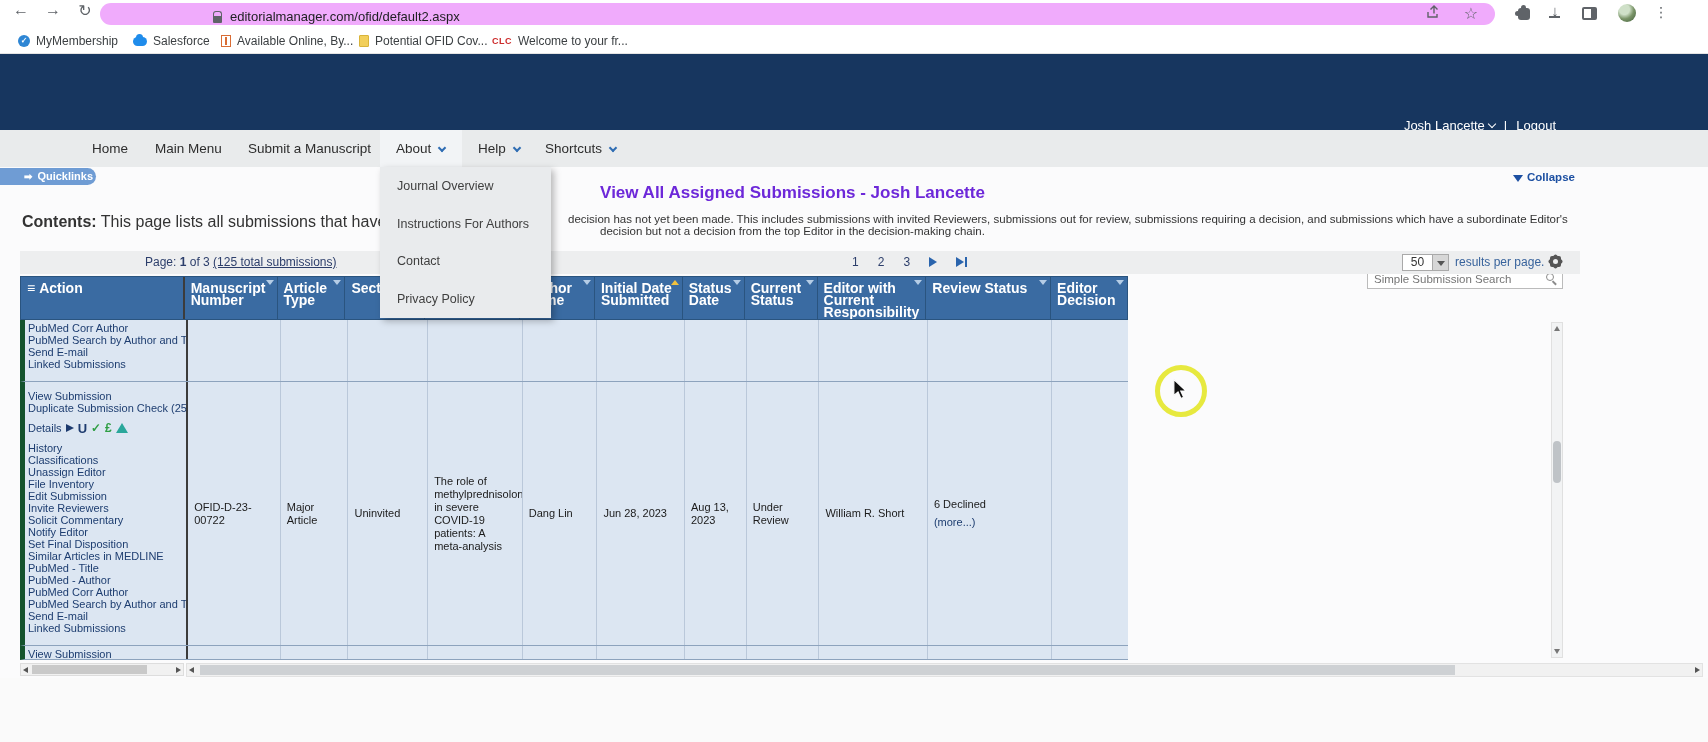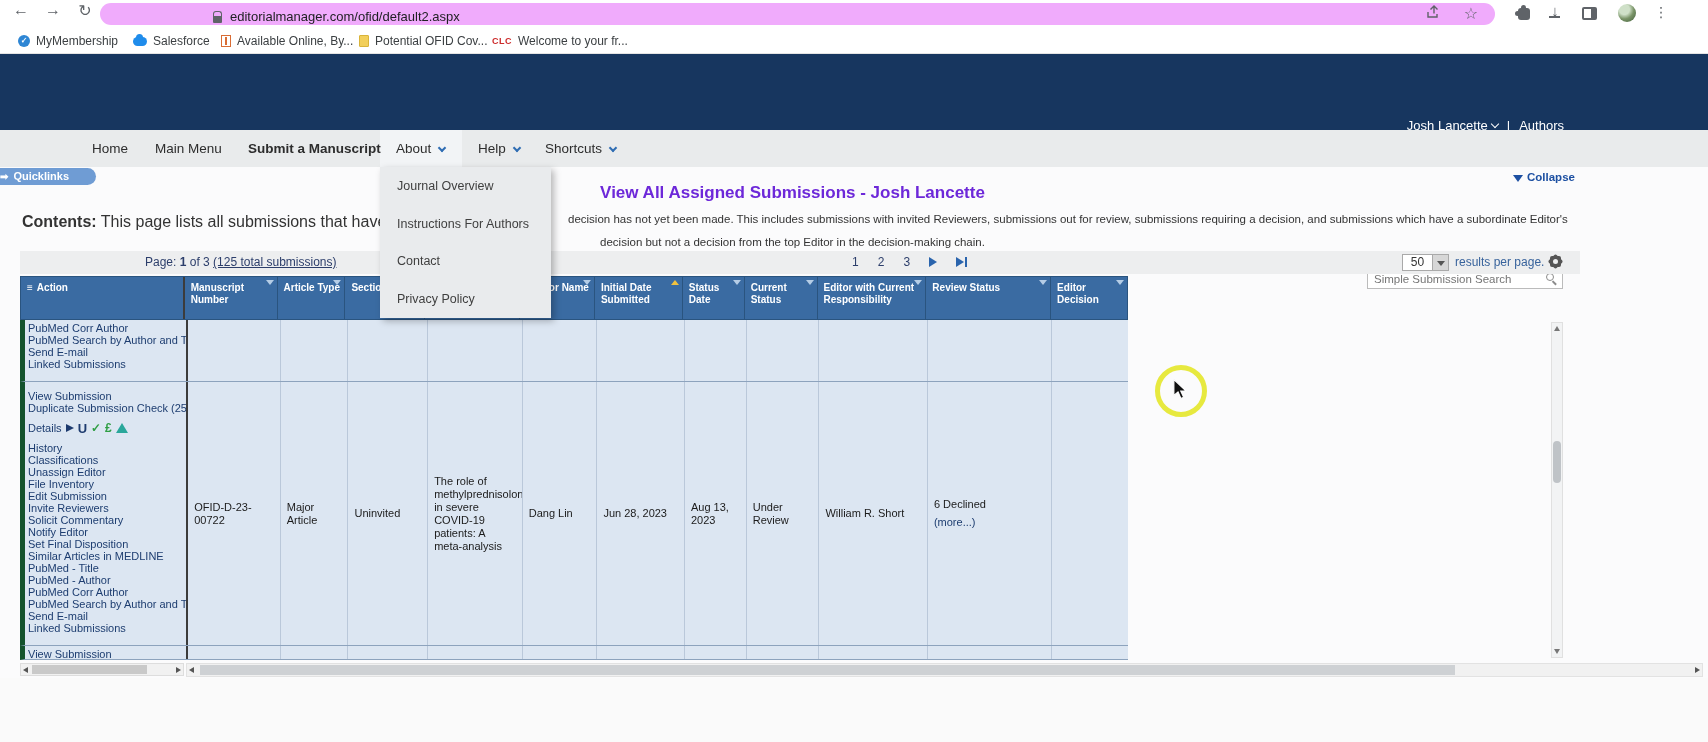--- a/index.html
+++ b/index.html
@@ -30,43 +30,43 @@
   .fav-sf::before { content:''; position:absolute; width:7px; height:7px; border-radius:50%; background:#1f8ceb; top:-3px; left:3px; }
   .fav-ao { width:10px; height:12px; border:1.5px solid #d96c34; position:relative; background:#fff; }
   .fav-ao::after { content:''; position:absolute; left:3px; top:1px; width:2px; height:8px; background:#d96c34; }
   .fav-po { width:10px; height:12px; background:#f2cf5b; border:1px solid #d9b43a; border-radius:1px; }
   .fav-clc { color:#cc2a2a; font-weight:bold; font-size:9px; letter-spacing:0.5px; }
 
   
   .jheader { position:absolute; left:0; top:54px; width:1708px; height:76px; background:#17365f; }
   .emlogo { position:absolute; left:31px; top:77px; width:33px; height:33px; border-radius:50%; background:radial-gradient(circle at 35% 30%, #6b9ac5, #3f6f9f); color:#fff; font-weight:bold; font-size:14px; text-align:center; line-height:33px; }
   .jtitle { position:absolute; left:80px; top:82px; font-size:20px; font-weight:bold; color:#edf1f7; }
-  .userbar { position:absolute; top:64px; right:144px; display:flex; align-items:center; gap:9px; color:#fff; font-size:13px;text-align:right; }
+  .userbar { position:absolute; top:64px; right:152px; display:flex; align-items:center; gap:9px; color:#fff; font-size:13px;text-align:right; }
   .chev-w { display:inline-block; width:6px; height:6px; border-right:1.5px solid #fff; border-bottom:1.5px solid #fff; transform:rotate(45deg); margin-left:4px; vertical-align:3px; }
 
   
   .mainnav { position:absolute; left:0; top:130px; width:1708px; height:37px; background:#e9ebec; }
   .nav-item { position:absolute; top:0; height:37px; line-height:37px; font-size:13.5px; color:#2d2d2d; cursor:default; }
   .nav-about-bg { position:absolute; left:380px; top:0; width:82px; height:37px; background:#f2f4f6; }
   .chev-b { display:inline-block; width:6px; height:6px; border-right:2px solid #2f6db3; border-bottom:2px solid #2f6db3; transform:rotate(45deg); margin-left:8px; vertical-align:2px; }
   .searchbox { position:absolute; left:1367px; top:139px; width:196px; height:20px; background:#fff; border:1px solid #bbb; font-size:11.5px; color:#8a8a8a; padding:0 16px 0 6px; font-family:"Liberation Sans",sans-serif; }
   .mag { position:absolute; left:1546px; top:143px; width:8px; height:8px; border:1.5px solid #8b8b8b; border-radius:50%; }
   .mag::after { content:''; position:absolute; width:5px; height:1.5px; background:#8b8b8b; transform:rotate(45deg); left:5px; top:8px; }
 
   
-  .quicklinks { position:absolute; left:0; top:168px; width:96px; height:17px; background:#6f9cd4; border-radius:0 9px 9px 0; color:#fff; font-size:11px; font-weight:bold; line-height:17px; padding-left:0; }
+  .quicklinks { position:absolute; left:0; top:168px; width:96px; height:17px; background:#6f9cd4; border-radius:0 9px 9px 0; color:#fff; font-size:11px; font-weight:bold; line-height:17px; padding-left:24px; }
   .ql-arrow { display:inline-block; margin-right:5px; font-size:10px; }
 
   
   .pgtitle { position:absolute; left:0; top:183px; width:1585px; text-align:center; font-size:17px; font-weight:bold; color:#6d28d9; }
   .collapse { position:absolute; left:1513px; top:171px; font-size:11.5px; font-weight:bold; color:#1d50a2; }
   .tri-dn-blue { display:inline-block; width:0; height:0; border-left:5px solid transparent; border-right:5px solid transparent; border-top:7px solid #1d50a2; margin-right:4px; vertical-align:-1px; }
   .contents1a { position:absolute; left:22px; top:213px; font-size:16px; color:#333; }
   .contents1b { position:absolute; left:568px; top:213px; width:1000px; font-size:11.5px; color:#333; }
-  .contents2 { position:absolute; left:0; top:225px; width:1585px; text-align:center; font-size:11.5px; color:#333;margin-top:11px; }
+  .contents2 { position:absolute; left:0; top:225px; width:1585px; text-align:center; font-size:11.5px; color:#333; }
 
   
   .dropdown { position:absolute; left:380px; top:167px; width:171px; height:151px; background:#e9ebed; box-shadow:3px 3px 7px rgba(0,0,0,0.28); z-index:50; display:flex; flex-direction:column; }
   .dd-item { flex:1; display:flex; align-items:center; padding-left:17px; font-size:12.5px; color:#3f3f3f; cursor:default; }
 
   
   .pagbar { position:absolute; left:20px; top:251px; width:1560px; height:23px; background:#edeeef; font-size:12px; color:#2c3e6b; }
   .pag-left { position:absolute; left:125px; top:4px; }
   .pag-link { text-decoration:underline; color:#2c3e6b; cursor:pointer; }
   .pag-nums { position:absolute; left:832px; top:4px; display:flex; gap:19px; align-items:center; }
@@ -77,21 +77,21 @@
   .sel50btn { position:absolute; left:1413px; top:3px; width:16px; height:17px; background:#d7d7d7; border:1px solid #a9a9a9; border-left:none; }
   .sel50btn::after { content:''; position:absolute; left:4px; top:6px; width:0; height:0; border-left:4px solid transparent; border-right:4px solid transparent; border-top:5px solid #555; }
   .rpp { position:absolute; left:1435px; top:4px; color:#38639c; }
   .gear { position:absolute; left:1530px; top:5px; width:11px; height:11px; background:#555; border-radius:2px; }
   .gear::before { content:''; position:absolute; inset:0; background:#555; border-radius:2px; transform:rotate(45deg); }
   .gear::after { content:''; position:absolute; width:5px; height:5px; background:#edeeef; border-radius:50%; left:3px; top:3px; }
 
   
   .tbl { position:absolute; left:20px; top:276px; width:1108px; }
   .thead { display:flex; background:#3a6ba2; border:1px solid #2a547f; height:44px; }
-  .th { position:relative; border-right:1px solid #2a547f; padding:5px 0 0 6px; font-size:10px; font-weight:bold; color:#fff; line-height:12px; overflow:hidden; }
+  .th { position:relative; border-right:1px solid #2a547f; padding:5px 0 0 6px; font-size:14px; font-weight:bold; color:#fff; line-height:12px; overflow:hidden; }
   .sort-dn { position:absolute; top:3px; right:3px; width:0; height:0; border-left:4px solid transparent; border-right:4px solid transparent; border-top:5px solid #b5cde6; }
   .sort-up-y { position:absolute; top:3px; right:3px; width:0; height:0; border-left:4px solid transparent; border-right:4px solid transparent; border-bottom:5px solid #f2c23e; }
   .c0{width:164px} .c1{width:93px} .c2{width:68px} .c3{width:80px} .c4{width:95px} .c5{width:75px}
   .c6{width:88px} .c7{width:62px} .c8{width:73px} .c9{width:109px} .c10{width:125px} .c11{width:76px}
   .th.c0, .td.c0 { border-right:2px solid #3c3c3c; }
   .trow { display:flex; background:#dce6f2; border-bottom:1px solid #8da3bd; border-left:5px solid #14532d; }
   .td { border-right:1px solid #bac8da; display:flex; flex-direction:column; justify-content:center; padding:4px 6px; font-size:11px; color:#1b1b1b; line-height:13px; overflow:hidden; }
   .td.c0 { justify-content:flex-start; padding:8px 0 0 3px; }
   .alink { font-size:11px; color:#1d3d70; line-height:12px; white-space:nowrap; overflow:hidden; cursor:pointer; }
   .details-line { display:flex; align-items:center; gap:4px; margin:7px 0; height:14px; }
@@ -170,29 +170,29 @@
       <span>Welcome to your fr...</span>
     </div>
   </div>
 
   <div class="jheader">
     <div class="emlogo">em</div>
     <div class="jtitle">Open Forum Infectious Diseases</div>
     <div class="userbar">
       <span><span>Josh Lancette</span><span class="chev-w"></span></span>
       <span>|</span>
-      <span>Authors</span>
+      <span>Logout</span>
     </div>
   </div>
 
   <div class="mainnav">
     <div class="nav-about-bg"></div>
     <div class="nav-item" style="left:92px;">Home</div>
     <div class="nav-item" style="left:155px;">Main Menu</div>
-    <div class="nav-item" style="left:248px;font-weight:bold;">Submit a Manuscript</div>
+    <div class="nav-item" style="left:248px;">Submit a Manuscript</div>
     <div class="nav-item" style="left:396px;"><span>About</span><span class="chev-b"></span></div>
     <div class="nav-item" style="left:478px;"><span>Help</span><span class="chev-b"></span></div>
     <div class="nav-item" style="left:545px;"><span>Shortcuts</span><span class="chev-b"></span></div>
     <input class="searchbox" placeholder="Simple Submission Search" style="">
     <div class="mag"></div>
   </div>
 
   <div class="quicklinks"><span class="ql-arrow">➡</span><span>Quicklinks</span></div>
 
   <div class="pgtitle">View All Assigned Submissions - Josh Lancette</div>

